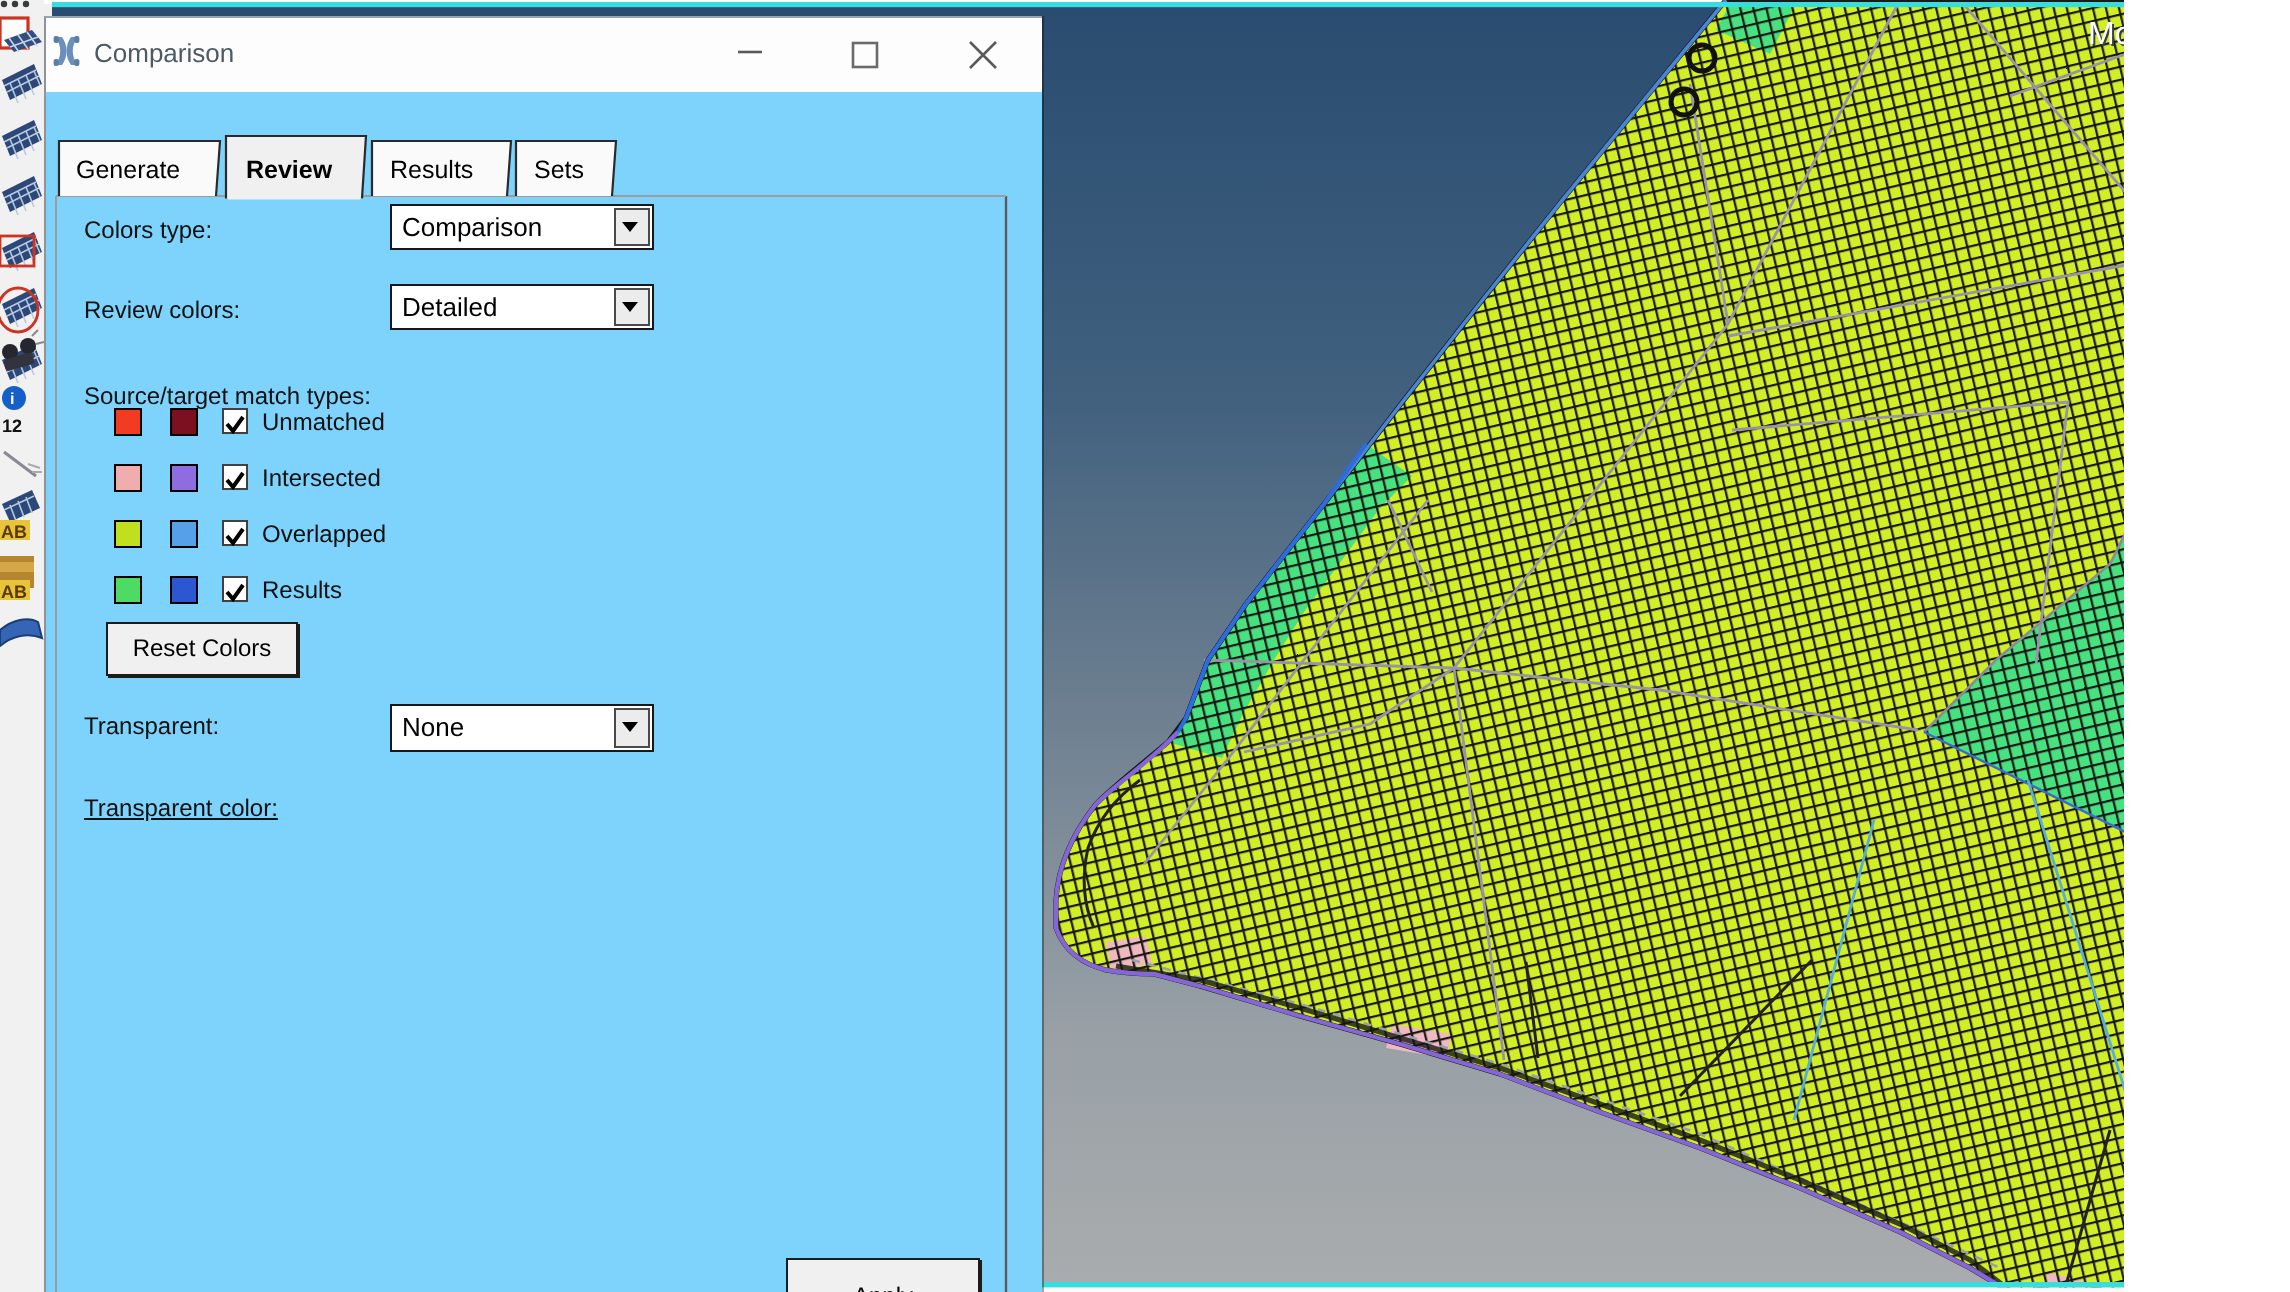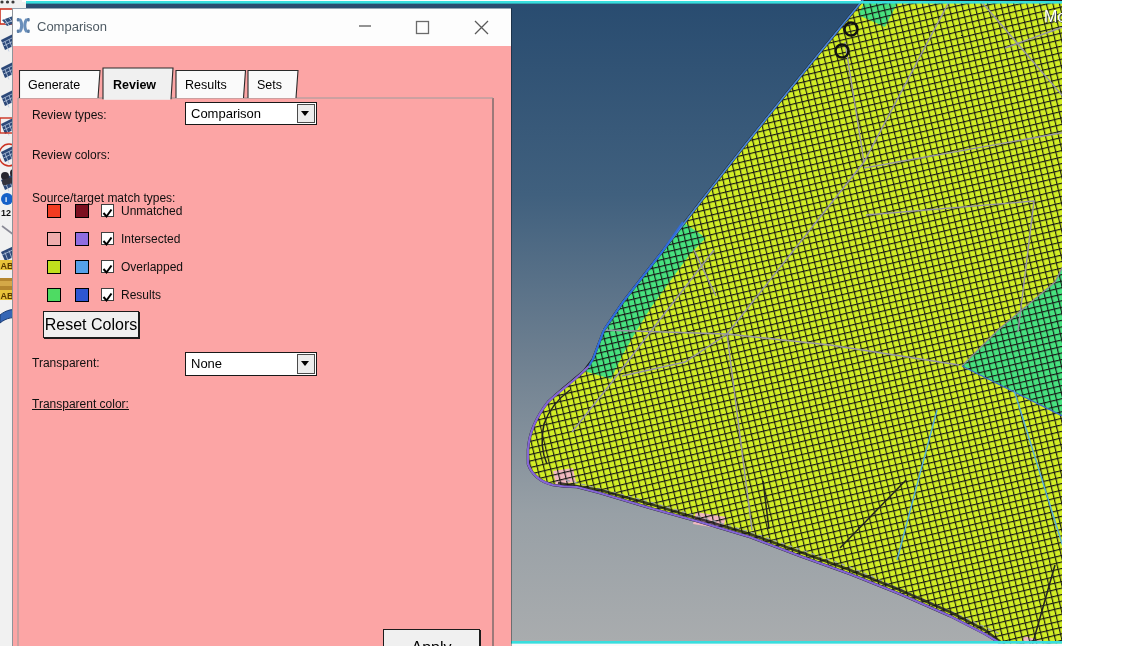--- a/index.html
+++ b/index.html
@@ -1,30 +1,30 @@
 <!DOCTYPE html>
 <html><head>
 <meta charset="utf-8">
 <style>
   html,body{margin:0;padding:0;}
   body{font-family:"Liberation Sans", sans-serif;}
   #stage{position:relative;width:1062px;height:646px;overflow:hidden;background:#f0f0f0;}
   #scene{position:absolute;left:0;top:0;}
   #toolbar{position:absolute;left:0;top:0;width:22px;height:646px;background:#f1f1f1;}
-  #dlg{position:absolute;left:12px;top:8px;width:498px;height:638px;background:#fca5a5;border-top:1px solid #96a4b2;border-left:1px solid #8f949a;box-shadow:1px 0 0 rgba(0,0,0,0.35);}
+  #dlg{position:absolute;left:22px;top:8px;width:498px;height:638px;background:#7dd3fc;border-top:1px solid #96a4b2;border-left:1px solid #8f949a;box-shadow:1px 0 0 rgba(0,0,0,0.35);}
   #titlebar{position:absolute;left:0;top:0;width:100%;height:37px;background:#fdfdfd;}
   #title{position:absolute;left:24px;top:10px;font-size:13px;color:#4e5a63;}
   .lbl{position:absolute;font-size:12px;color:#101010;}
   .combo{position:absolute;left:172px;width:130px;height:21px;background:#fff;border:1.5px solid #181818;}
   .combo .tx{position:absolute;left:5px;top:2.5px;font-size:13px;color:#000;}
   .combo .btn{position:absolute;right:1px;top:1px;bottom:1px;width:16px;background:#ececec;border:1px solid #4a4a4a;}
   .combo .btn .tri{position:absolute;left:3px;top:6px;width:0;height:0;border-left:4.5px solid transparent;border-right:4.5px solid transparent;border-top:5.5px solid #000;}
   .swatch{position:absolute;width:12px;height:12px;border:1px solid #000;}
   .cb{position:absolute;width:11px;height:11px;background:#fff;border:1px solid #404040;}
-  .btn3d{position:absolute;background:#f0f0f0;border:1px solid #1c1c1c;box-shadow:1px 1px 0 #1c1c1c;font-size:16px;color:#000;text-align:center;}
+  .btn3d{position:absolute;background:#f0f0f0;border:1px solid #1c1c1c;box-shadow:1px 1px 0 #1c1c1c;font-size:12px;color:#000;text-align:center;}
 </style>
 </head>
 <body>
 <div id="stage">
 
 <svg id="scene" width="1145" height="646">
   <defs>
     <linearGradient id="bg" x1="0" y1="0" x2="0" y2="1">
       <stop offset="0" stop-color="#294c70"></stop>
       <stop offset="0.3" stop-color="#40607e"></stop>
@@ -196,29 +196,35 @@
     </g>
 
     <path d="M90,46.2 L90,15 L160,15 L158,46.2" fill="#f0f0f0" stroke="#2a2a2a" stroke-width="1.1"></path>
     <path d="M91,45.6 H157" stroke="#f0f0f0" stroke-width="2.4"></path>
     <text x="15" y="36" font-size="12.5" fill="#000" font-family="Liberation Sans, sans-serif">Generate</text>
     <text x="100" y="36" font-size="12.5" font-weight="bold" fill="#000" font-family="Liberation Sans, sans-serif">Review</text>
     <text x="172" y="36" font-size="12.5" fill="#000" font-family="Liberation Sans, sans-serif">Results</text>
     <text x="244" y="36" font-size="12.5" fill="#000" font-family="Liberation Sans, sans-serif">Sets</text>
   </svg>
 
-  <div class="lbl" style="left:19px;top:99px;">Review types:</div>
+  <div class="lbl" style="left:19px;top:99px;">Colors type:</div>
   <div class="combo" style="top:93px;">
     <span class="tx">Comparison</span>
     <span class="btn">
           <span class="tri"></span>
         </span>
   </div>
 
   <div class="lbl" style="left:19px;top:139px;">Review colors:</div>
+  <div class="combo" style="top:133px;">
+    <span class="tx">Detailed</span>
+    <span class="btn">
+          <span class="tri"></span>
+        </span>
+  </div>
 
   <div class="lbl" style="left:19px;top:168px;margin-top:14px;">Source/target match types:</div>
 
   <div class="swatch" style="left:34px;top:195px;background:#f23b20;"></div>
   <div class="swatch" style="left:62px;top:195px;background:#7c1020;"></div>
   <div class="cb" style="left:88px;top:195px;"><svg width="11" height="11">
           <path d="M1.5,5 L4.5,8.5 L9.5,1.5" stroke="#000" stroke-width="2" fill="none"></path>
         </svg></div>
   <div class="lbl" style="left:108px;top:195px;">Unmatched</div>
 

